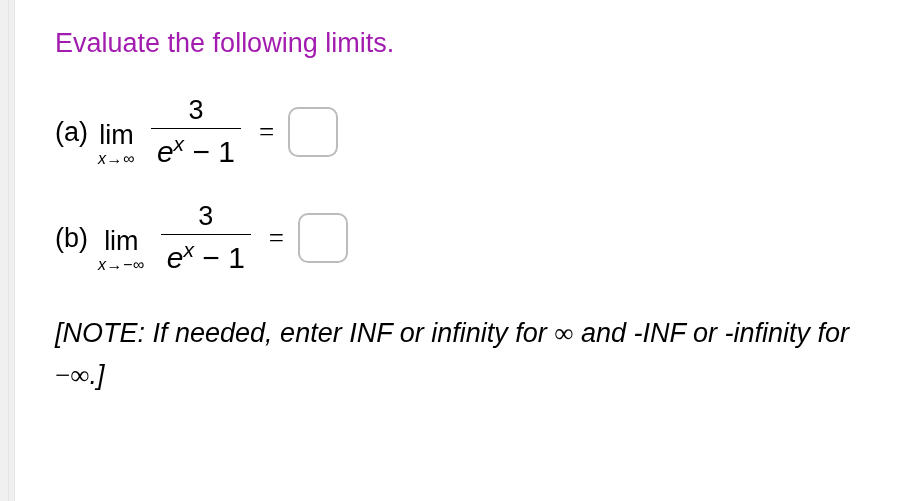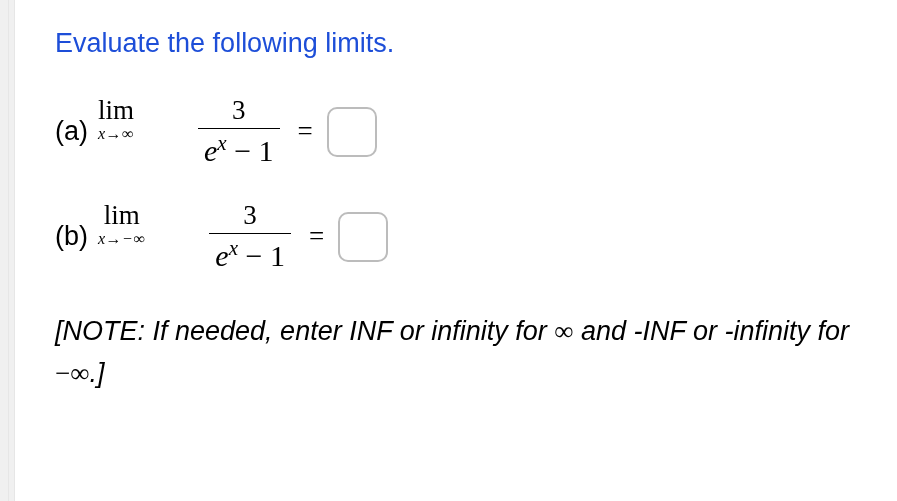--- a/index.html
+++ b/index.html
@@ -24,39 +24,38 @@
   .divider-left {
     position: absolute;
     left: 8px;
     top: 0;
     width: 1px;
     height: 501px;
     background: #e6e6e6;
   }
   .intro {
     font-size: 27px;
-    color: #1d4ed8;
+    color: #a21caf;
     margin-bottom: 38px;
   }
   .problem-row {
     display: flex;
     align-items: center;
     margin-bottom: 36px;
     font-size: 27px;
     color: #000;
   }
   .part-label {
     font-family: -apple-system, Arial, sans-serif;
     margin-right: 10px;
   }
   .math {
-    font-family: Liberation Serif, serif;
+    font-family: Liberation Sans, sans-serif;
     display: inline-flex;
-    align-items: flex-start;
-    gap: 48px;
+    align-items: flex-end;
   }
   .lim-block {
     display: inline-flex;
     flex-direction: column;
     align-items: center;
     line-height: 1;
     margin-right: 8px;
   }
   .lim-top {
     font-size: 27px;

